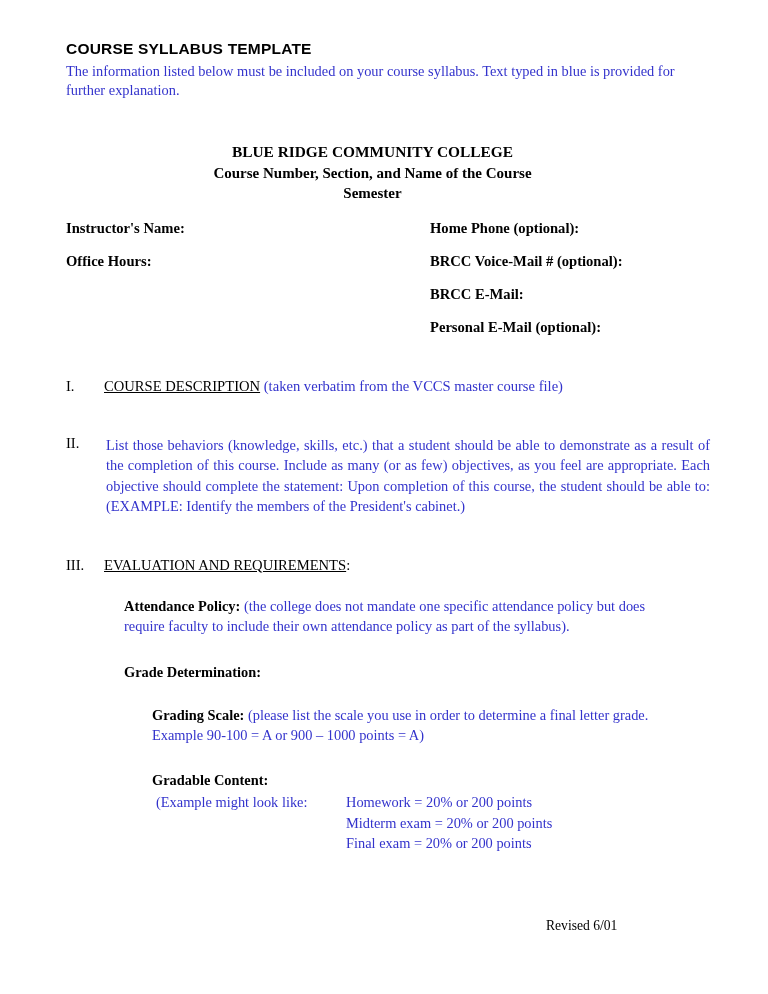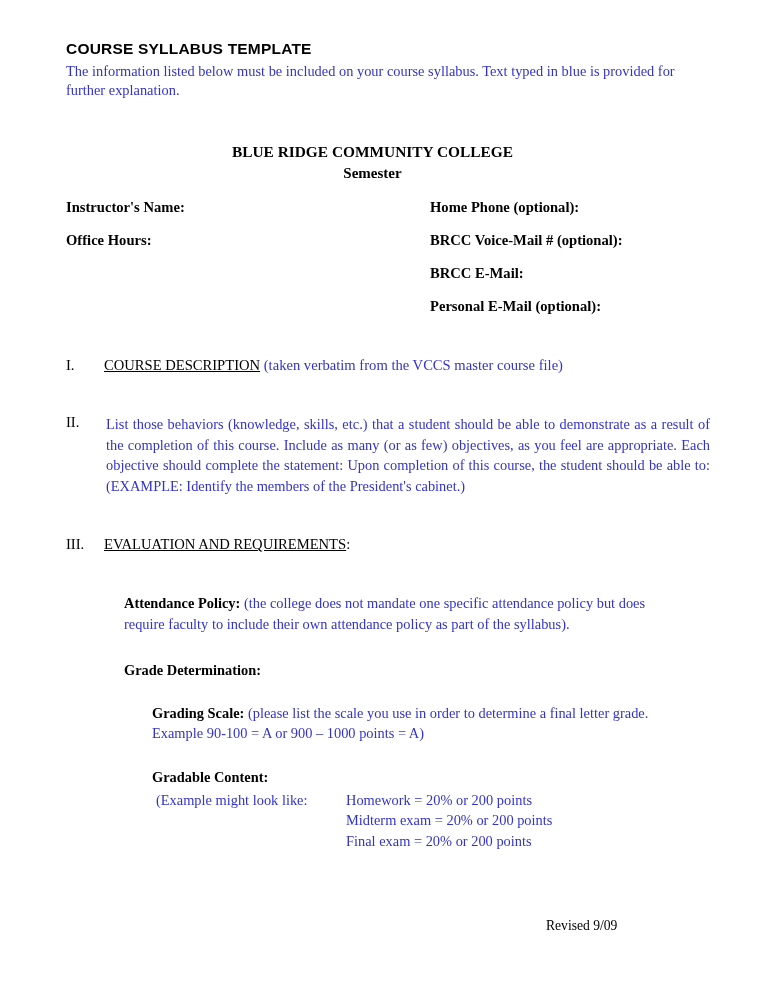--- a/index.html
+++ b/index.html
@@ -86,21 +86,21 @@
   .justify { text-align: justify; }
   .w-body { width: 604px; }
   .w-narrow { width: 636px; }
 
   
   .sub {
     margin-left: 58px;
     font-size: 14.4px;
     line-height: 1.42;
   }
-  .sub-1 { margin-top: 40px; width: 560px; }
+  .sub-1 { margin-top: 22px; width: 560px; }
   .sub-2 { margin-top: 26px; }
   .sub-3 { margin-left: 86px; margin-top: 22px; width: 548px; }
   .sub-4 { margin-left: 86px; margin-top: 24px; }
 
   
   .grade-table {
     margin-top: 2px;
     position: relative;
     font-size: 14.4px;
     line-height: 1.42;
@@ -125,20 +125,21 @@
 </head>
 <body>
 
 <div class="page">
 
   <div class="doc-title">COURSE SYLLABUS TEMPLATE</div>
   <p class="intro blue">The information listed below must be included on your course syllabus.  Text typed in blue is provided for further explanation.</p>
 
   <div class="center-block">
     <div class="l1">BLUE RIDGE COMMUNITY COLLEGE</div>
+    <div class="l2">Course Number, Section, and Name of the Course</div>
     <div class="l3">Semester</div>
   </div>
 
   <div class="contact">
     <div class="col-l">
       <div class="row">Instructor's Name:</div>
       <div class="row">Office Hours:</div>
     </div>
     <div class="col-r">
       <div class="row">Home Phone (optional):</div>
@@ -175,15 +176,15 @@
         <div class="grade-items blue">
           <div>Homework = 20% or 200 points</div>
           <div>Midterm exam = 20% or 200 points</div>
           <div>Final exam = 20% or 200 points</div>
 
         </div>
       </div>
     </div>
   </div>
 
-  <div class="footer">Revised 9/09</div>
+  <div class="footer">Revised 6/01</div>
 
 </div>
 
 </body></html>

